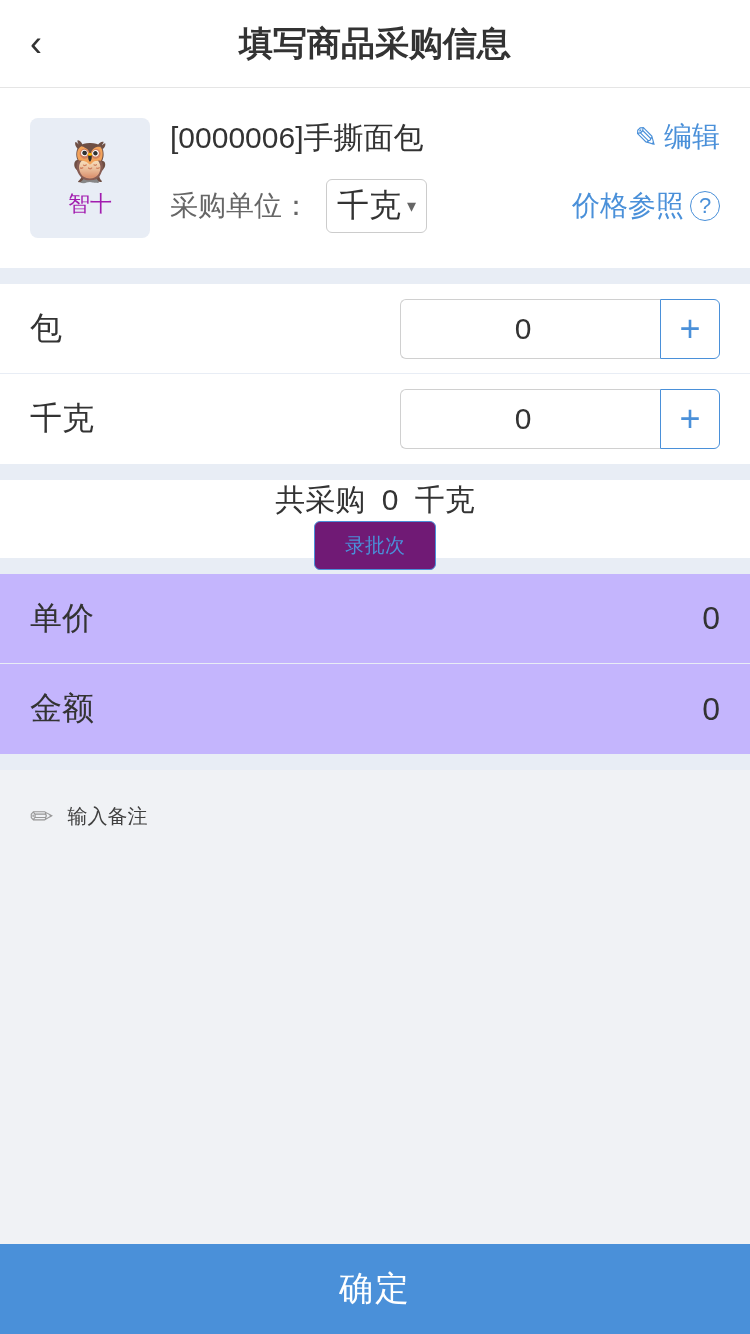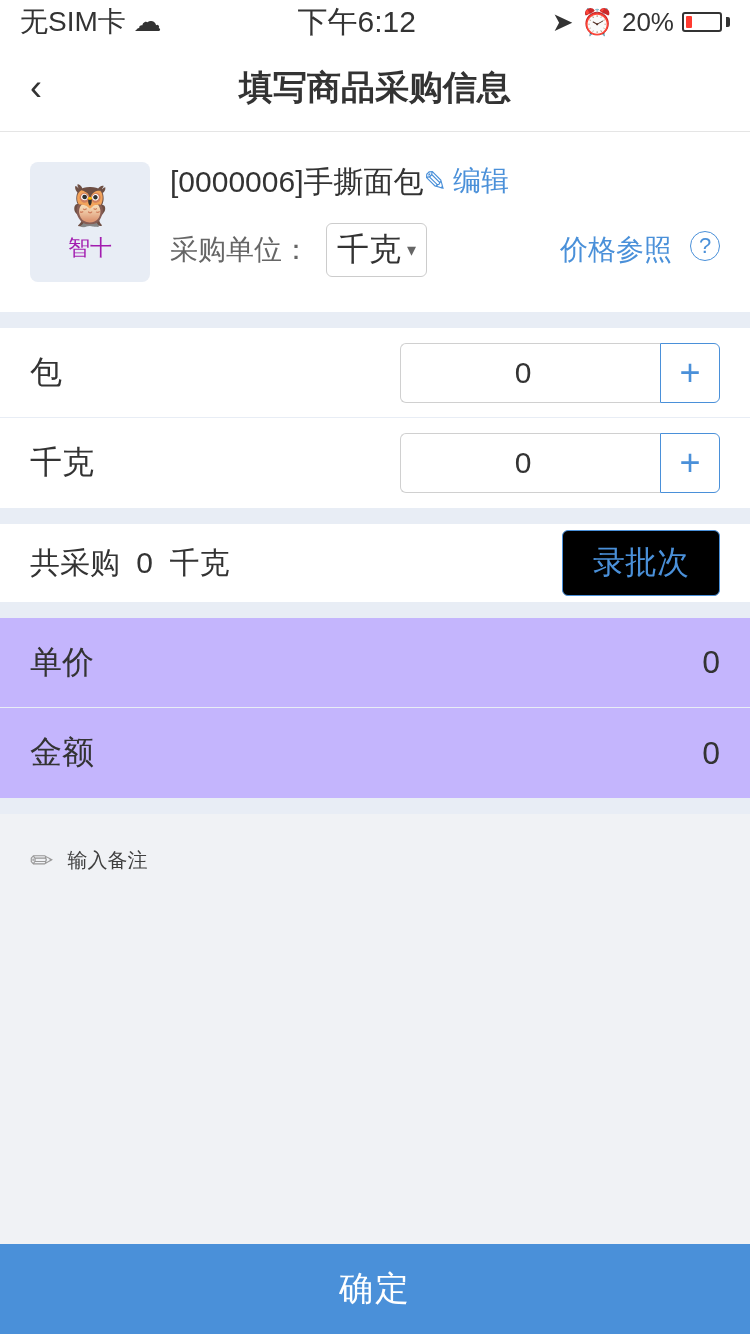--- a/index.html
+++ b/index.html
@@ -133,21 +133,22 @@
       display: flex;
       align-items: center;
       gap: 6px;
       white-space: nowrap;
     }
     .product-price-ref {
       color: #4a90d9;
       font-size: 28px;
       cursor: pointer;
       display: flex;
-      gap: 18px;
+      align-items: center;
+      gap: 6px;
       margin-left: auto;
     }
 
     
     .divider {
       height: 16px;
       background: #e8edf5;
     }
 
     
@@ -210,32 +211,33 @@
     
     .summary-section {
       background: #fff;
       padding: 0 30px;
     }
     .summary-row {
       display: flex;
       align-items: center;
       justify-content: space-between;
       height: 78px;
+      flex-direction: column;
     }
     .summary-text {
       font-size: 30px;
       color: #333;
     }
     .summary-btn {
       border: 1.5px solid #4a90d9;
       color: #4a90d9;
-      background: #000000;
+      background: #701a75;
       border-radius: 6px;
       padding: 10px 30px;
-      font-size: 32px;
+      font-size: 20px;
       cursor: pointer;
     }
 
     
     .price-section {
       background: #c4b5fd;
       margin-top: 0;
     }
     .price-row {
       display: flex;
@@ -302,50 +304,33 @@
 
     .page-wrapper {
       padding-bottom: 90px;
     }
   </style>
 </head>
 <body>
 
 <div class="page-wrapper">
 
-  <div class="status-bar">
-    <div class="status-left">
-      <span>无SIM卡 ☁</span>
-    </div>
-    <div class="status-center">下午6:12</div>
-    <div class="status-right">
-      <span>➤</span>
-      <span>⏰</span>
-      <span>20%</span>
-      <div class="battery">
-        <div class="battery-body">
-          <div class="battery-fill"></div>
-        </div>
-        <div class="battery-tip"></div>
-      </div>
-    </div>
-  </div>
 
   <div class="nav-bar">
     <span class="nav-back">‹</span>
     <span class="nav-title">填写商品采购信息</span>
   </div>
 
   <div class="product-card">
     <div class="product-thumb">
       <span class="product-thumb-owl">🦉</span>
       <span class="product-thumb-text">智十</span>
     </div>
     <div class="product-info">
-      <div style="display:flex; align-items:flex-start;">
+      <div style="display:flex; justify-content:space-between; align-items:flex-start;">
         <span class="product-name">[0000006]手撕面包</span>
         <span class="product-edit">
           <span>✎</span>
           <span>编辑</span>
         </span>
       </div>
       <div style="display:flex; justify-content:space-between; align-items:center;">
         <div class="product-meta">
           <span class="product-unit-label">采购单位：</span>
           <div class="unit-dropdown">

